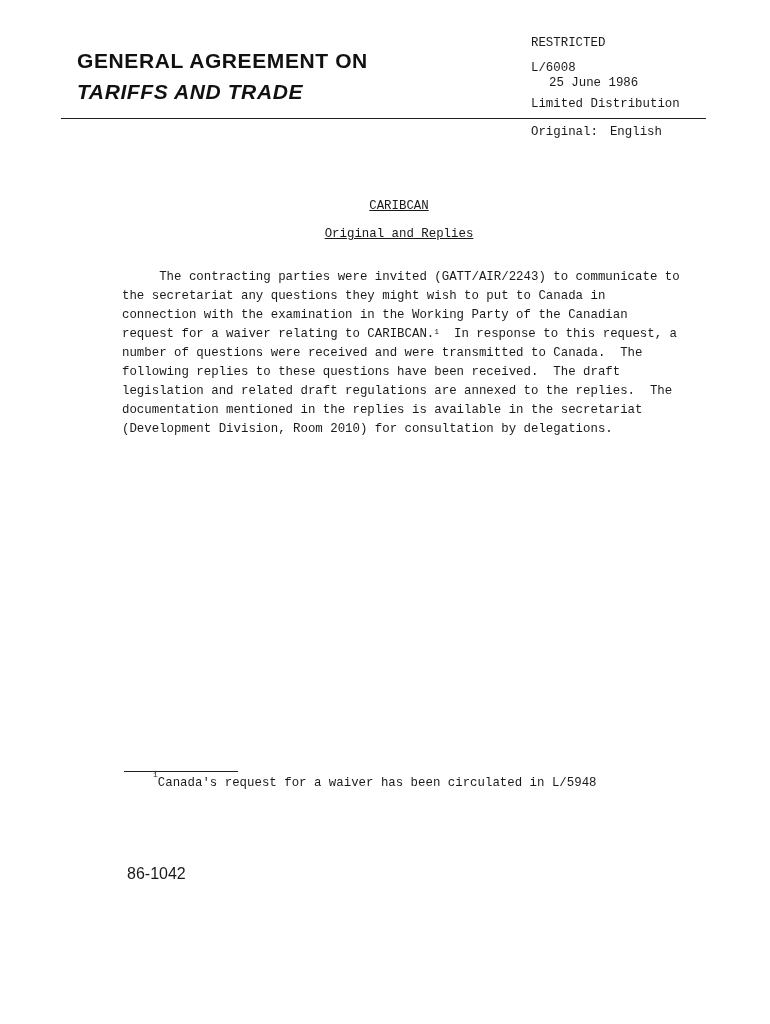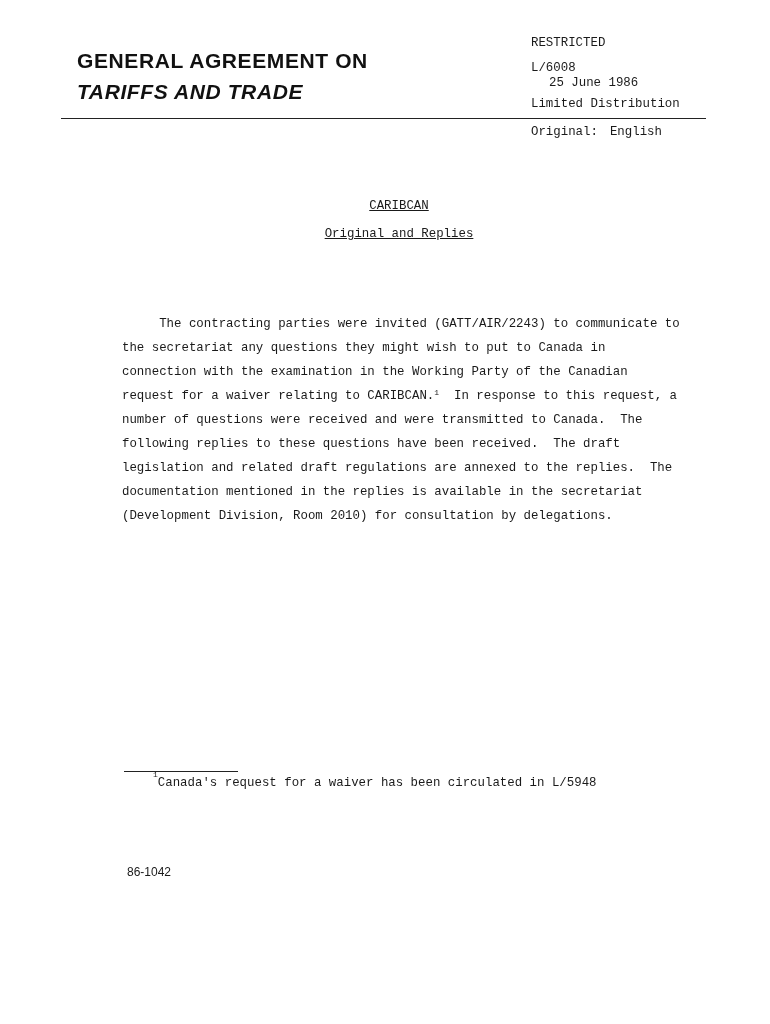--- a/index.html
+++ b/index.html
@@ -12,26 +12,26 @@
   #restricted { top: 36px; }
   #symbol { top: 61px; }
   #date { top: 76px; margin-left: 18px; }
   #dist { top: 97px; }
   #rule { position: absolute; left: 61px; width: 645px; top: 118px; height: 0; border-top: 1.6px solid #222; }
   #orig { top: 125px; }
   #orig .gap { display: inline-block; width: 12px; }
   .center { position: absolute; left: 0; width: 770px; text-align: center; text-decoration: underline; }
   #caribcan { top: 199px; left: 14px; }
   #subtitle { top: 227px; left: 14px; }
-  #body { position: absolute; left: 122px; top: 268px; white-space: pre; line-height: 24px; margin-top: 44px; }
+  #body { position: absolute; left: 122px; top: 268px; white-space: pre; line-height: 19px; }
   sup { font-size: 8px; vertical-align: top; position: relative; top: -3px; }
   #fnrule { position: absolute; left: 124px; top: 771px; width: 114px; border-top: 1px solid #222; }
   #footnote { position: absolute; left: 153px; top: 776px; white-space: pre; }
   #footnote sup { top: -6px; }
-  #jobno { position: absolute; left: 127px; top: 865px; font-family: "Liberation Sans", "DejaVu Sans", sans-serif; font-size: 12px; }
+  #jobno { position: absolute; left: 127px; top: 865px; font-family: "Liberation Sans", "DejaVu Sans", sans-serif; font-size: 16px; }
 </style>
 </head>
 <body>
 
 <div id="org1" class="org">GENERAL AGREEMENT ON</div>
 <div id="org2" class="org">TARIFFS AND TRADE</div>
 
 <div id="restricted" class="meta mono">RESTRICTED</div>
 <div id="symbol" class="meta mono">L/6008</div>
 <div id="date" class="meta mono">25 June 1986</div>

